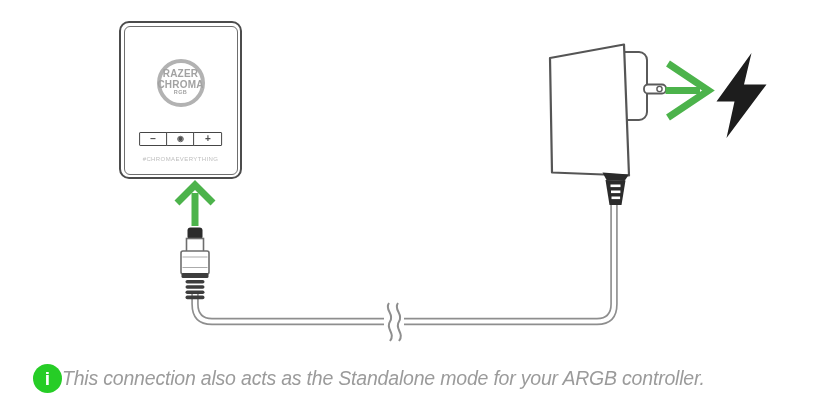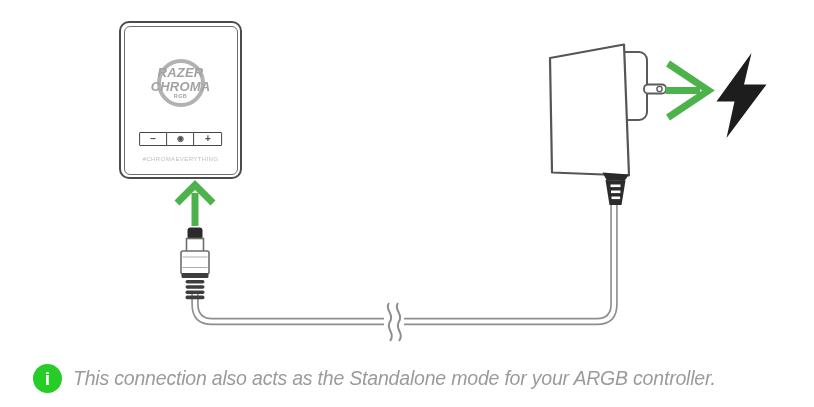--- a/index.html
+++ b/index.html
@@ -16,21 +16,21 @@
   }
   .device-inner{
     position:absolute;inset:2.5px;border:1.5px solid #6e6e6e;border-radius:6px;
   }
   .logo-circle{
     position:absolute;top:32px;left:50%;transform:translateX(-50%);
     width:40px;height:40px;border:4px solid #b2b2b2;border-radius:50%;
     display:flex;flex-direction:column;align-items:center;justify-content:center;
     color:#a2a2a2;line-height:1.08;text-align:center;
   }
-  .logo-l1,.logo-l2{font-size:13px;font-weight:bold;letter-spacing:.2px;font-style:italic;}
+  .logo-l1,.logo-l2{font-size:10px;font-weight:bold;letter-spacing:.2px;}
   .logo-l3{font-size:5.5px;font-weight:bold;letter-spacing:.4px;}
   .btn-row{
     position:absolute;top:105px;left:50%;transform:translateX(-50%);display:flex;
   }
   .btn{
     width:29px;height:14px;box-sizing:border-box;border:1.6px solid #454545;background:#fff;
     display:flex;align-items:center;justify-content:center;
     font-size:10px;font-weight:bold;color:#4f4f4f;border-radius:1px;
   }
   .btn + .btn{margin-left:-1.6px;}
@@ -41,21 +41,21 @@
   }
 
   
   .note{position:absolute;left:33px;top:364px;display:flex;align-items:center;}
   .note-icon{
     width:29px;height:29px;border-radius:50%;background:#26cd26;color:#fff;
     display:flex;align-items:center;justify-content:center;
     font-size:19px;font-weight:bold;flex:0 0 auto;
   }
   .note-text{
-    margin-left:11px;font-style:italic;font-size:19.5px;color:#9b9b9b;
+    font-style:italic;font-size:19.5px;color:#9b9b9b;
     letter-spacing:-0.2px;white-space:nowrap;text-align:right;
   }
 </style>
 </head>
 <body>
 
 <div class="stage">
 
   <svg class="scene" width="814" height="407" viewBox="0 0 814 407">
 

